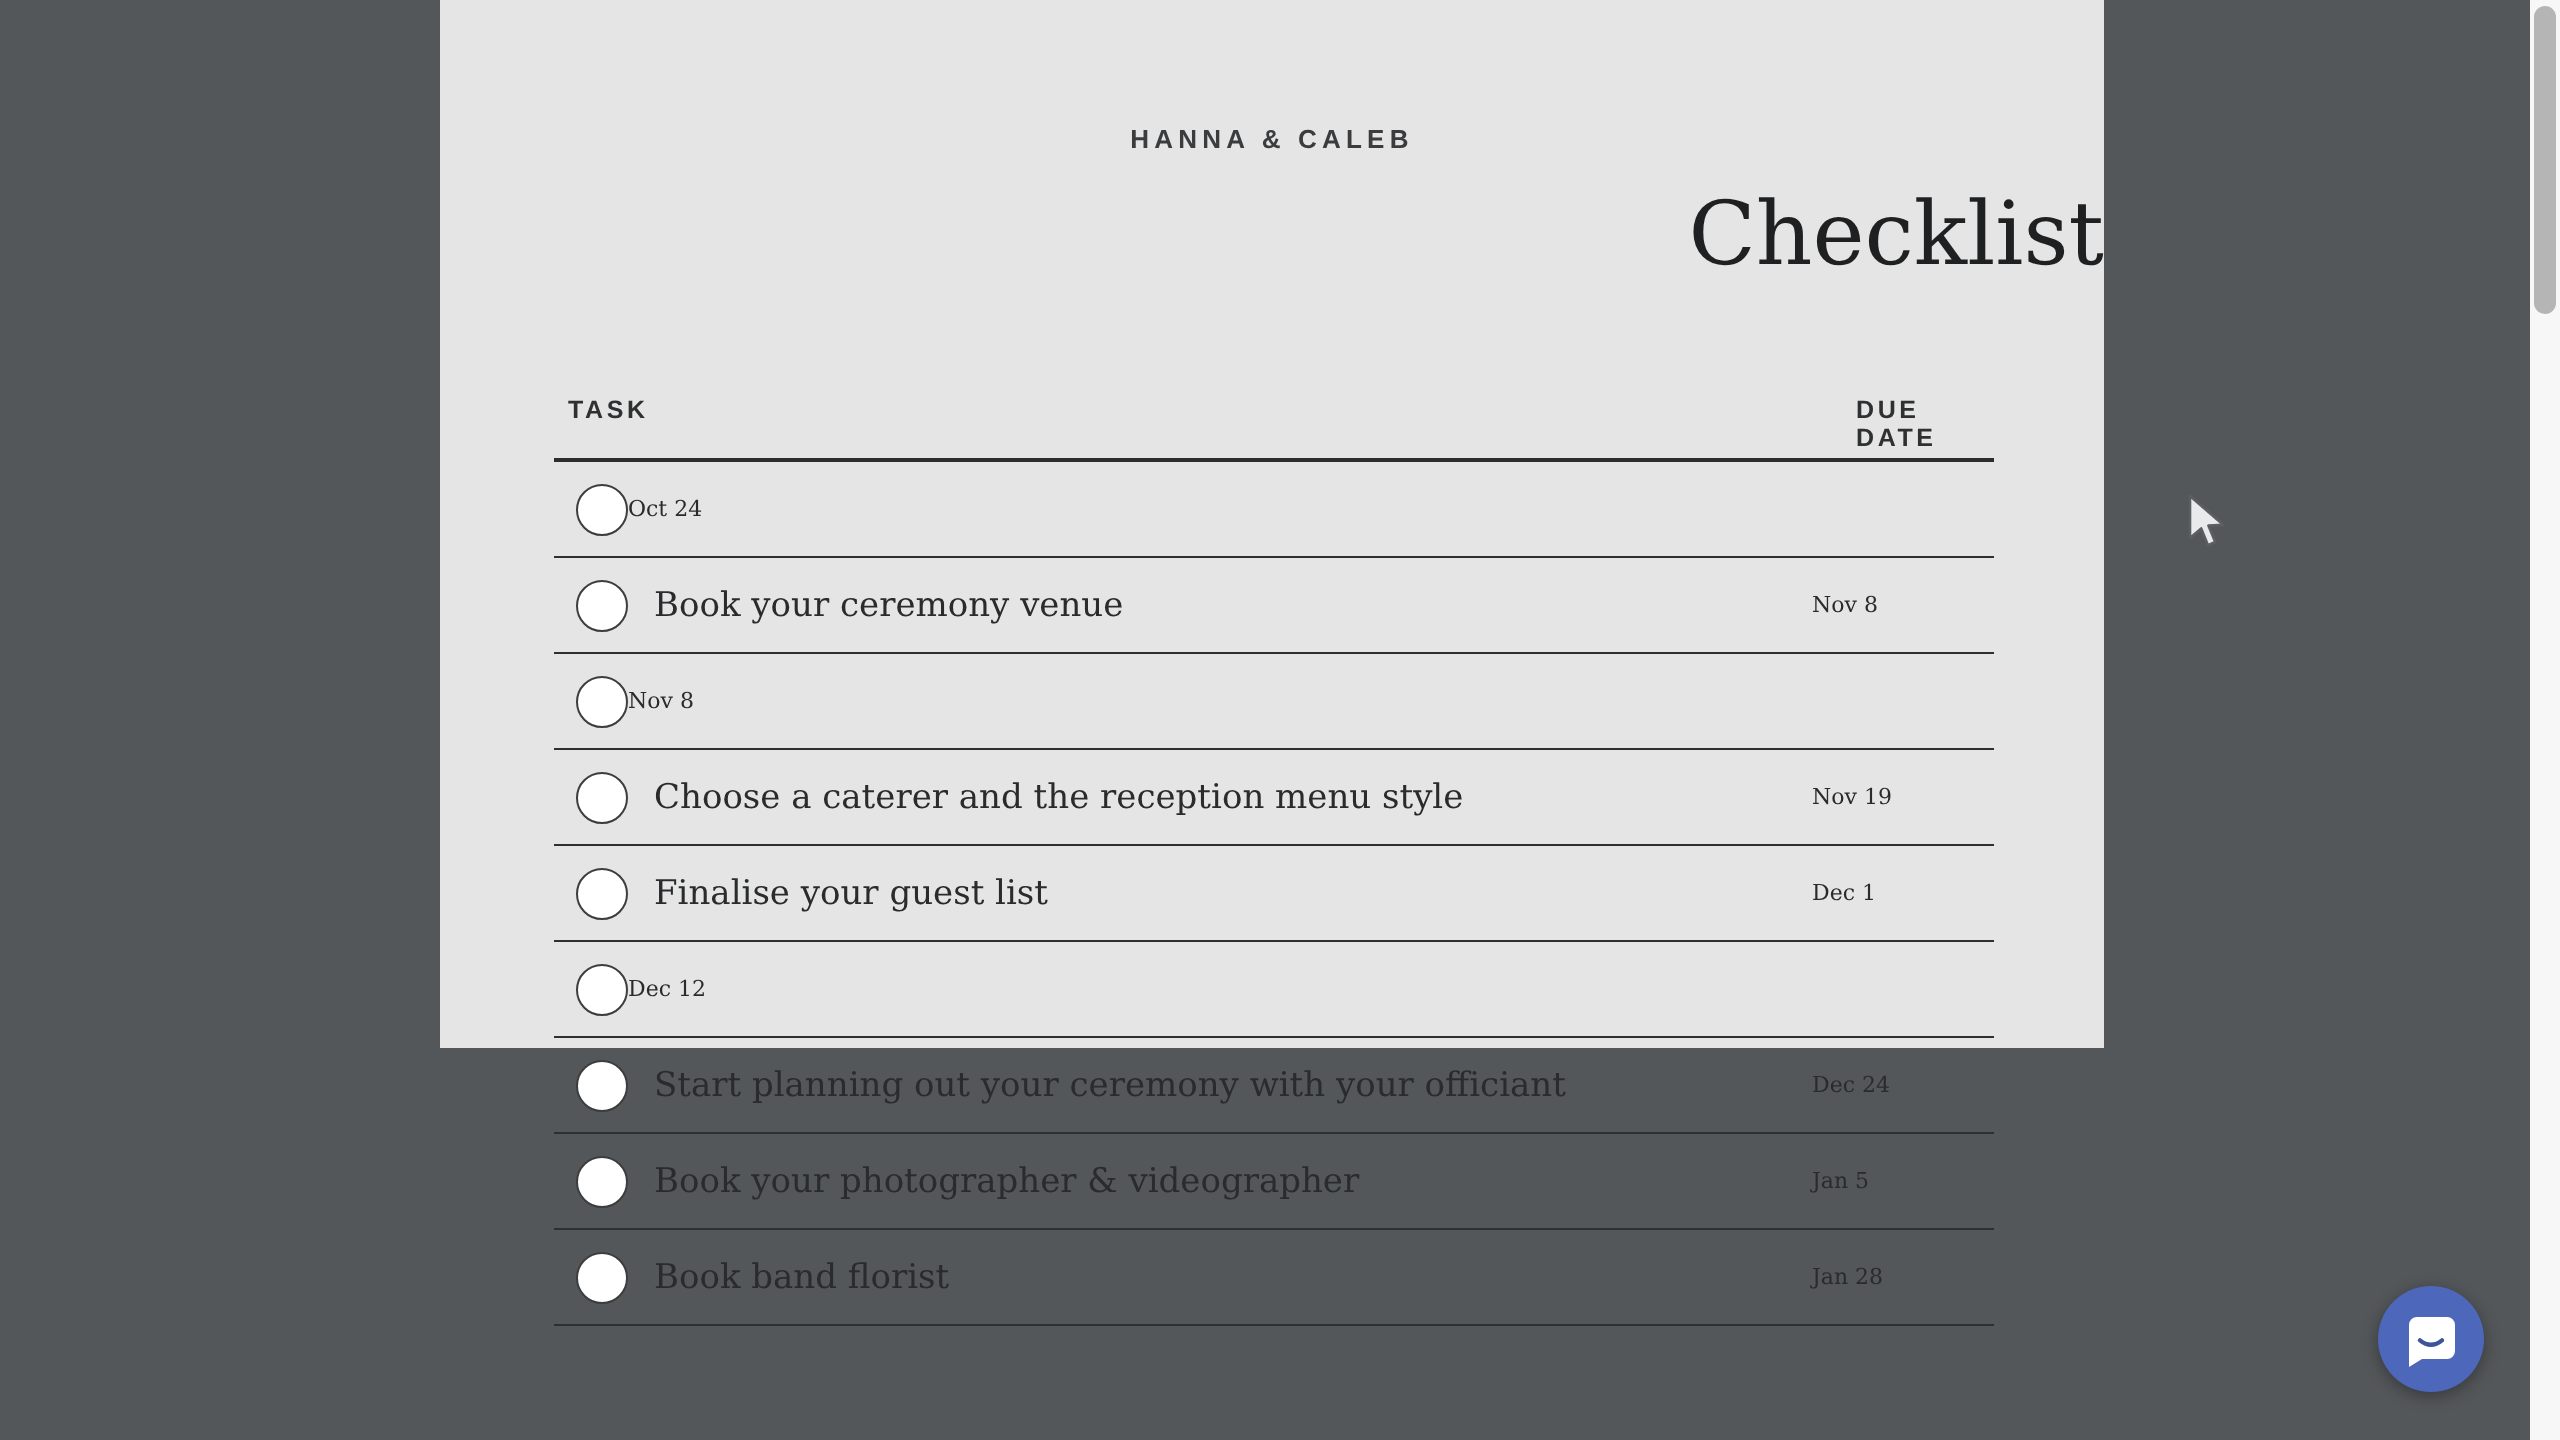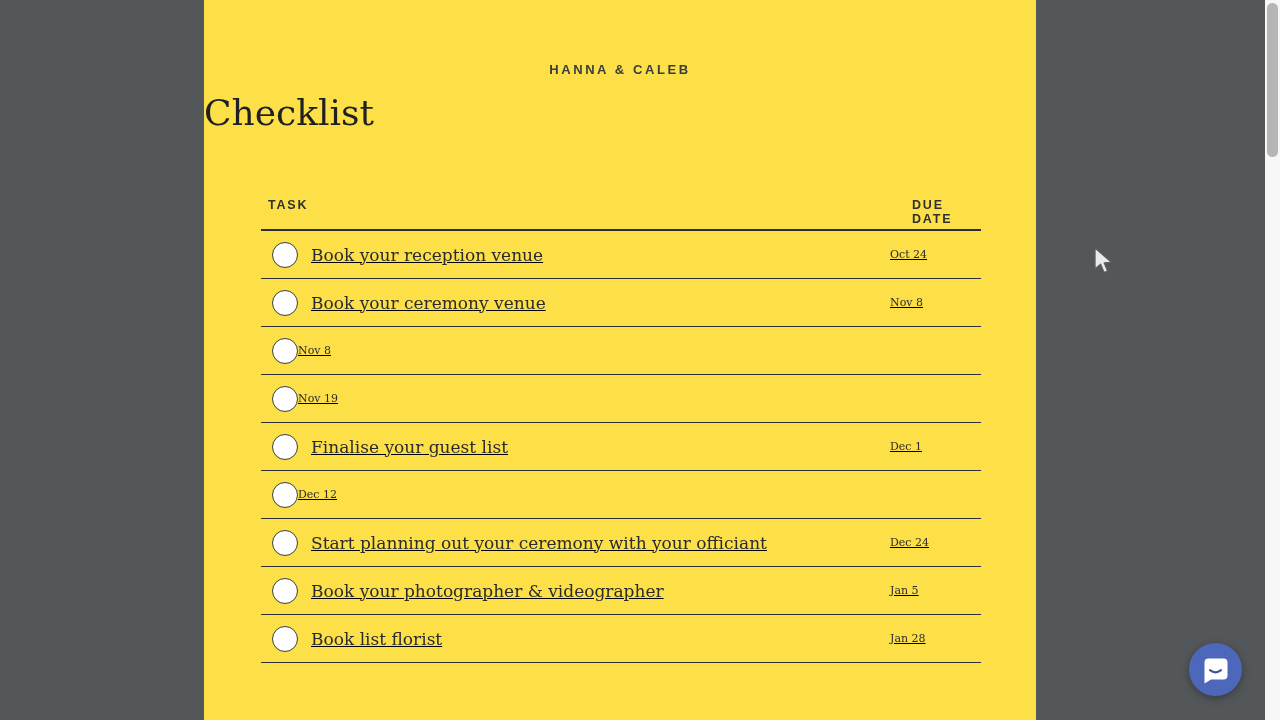--- a/index.html
+++ b/index.html
@@ -6,50 +6,49 @@
   html, body { width: 1280px; height: 720px; overflow: hidden; }
   body {
     background: #54575a;
     font-family: "Liberation Sans", sans-serif;
     position: relative;
   }
 
   
   .paper {
     position: absolute;
-    left: 204px; top: 0;
-    width: 832px; height: 720px;
-    background: #fde047;
+    left: 220px; top: 0;
+    width: 832px; height: 524px;
+    background: #e5e5e5;
   }
 
   .couple-names {
     position: absolute;
     top: 62px; left: 0; width: 100%;
     text-align: center;
     font-size: 13px;
     font-weight: 600;
     letter-spacing: 2.6px;
     color: #3a3c3e;
   }
 
   .page-title {
     position: absolute;
     top: 92px; left: 0; width: 100%;
-    text-align: left;
+    text-align: right;
     font-family: "DejaVu Serif", serif;
-    font-size: 36px;
+    font-size: 44px;
     font-weight: 400;
     color: #1f2022;
   }
 
   .checklist-table {
     position: absolute;
     left: 57px; top: 190px;
     width: 720px;
-    text-decoration: underline;
   }
 
   .table-head {
     position: relative;
     height: 41px;
     border-bottom: 2px solid #2c2d2e;
   }
   .col-head {
     position: absolute;
     top: 8px;
@@ -137,37 +136,37 @@
   <h1 class="page-title">Checklist</h1>
 
   <div class="checklist-table">
     <div class="table-head">
       <span class="col-head task">TASK</span>
       <span class="col-head due">DUE DATE</span>
     </div>
     <div id="rows-container">
   <div class="task-row">
     <span class="task-checkbox"></span>
-    <span class="task-label">Book your reception venue</span>
     <span class="due-date">Oct 24</span>
   </div>
 
   <div class="task-row">
     <span class="task-checkbox"></span>
     <span class="task-label">Book your ceremony venue</span>
     <span class="due-date">Nov 8</span>
   </div>
 
   <div class="task-row">
     <span class="task-checkbox"></span>
     <span class="due-date">Nov 8</span>
   </div>
 
   <div class="task-row">
     <span class="task-checkbox"></span>
+    <span class="task-label">Choose a caterer and the reception menu style</span>
     <span class="due-date">Nov 19</span>
   </div>
 
   <div class="task-row">
     <span class="task-checkbox"></span>
     <span class="task-label">Finalise your guest list</span>
     <span class="due-date">Dec 1</span>
   </div>
 
   <div class="task-row">
@@ -183,21 +182,21 @@
 
   <div class="task-row">
     <span class="task-checkbox"></span>
     <span class="task-label">Book your photographer &amp; videographer</span>
     <span class="due-date">Jan 5</span>
   </div>
 
 
   <div class="task-row">
     <span class="task-checkbox"></span>
-    <span class="task-label">Book list florist</span>
+    <span class="task-label">Book band florist</span>
     <span class="due-date">Jan 28</span>
   </div>
 </div>
   </div>
 </div>
 
 <div class="scrollbar-track">
   <div class="scrollbar-thumb"></div>
 </div>
 

